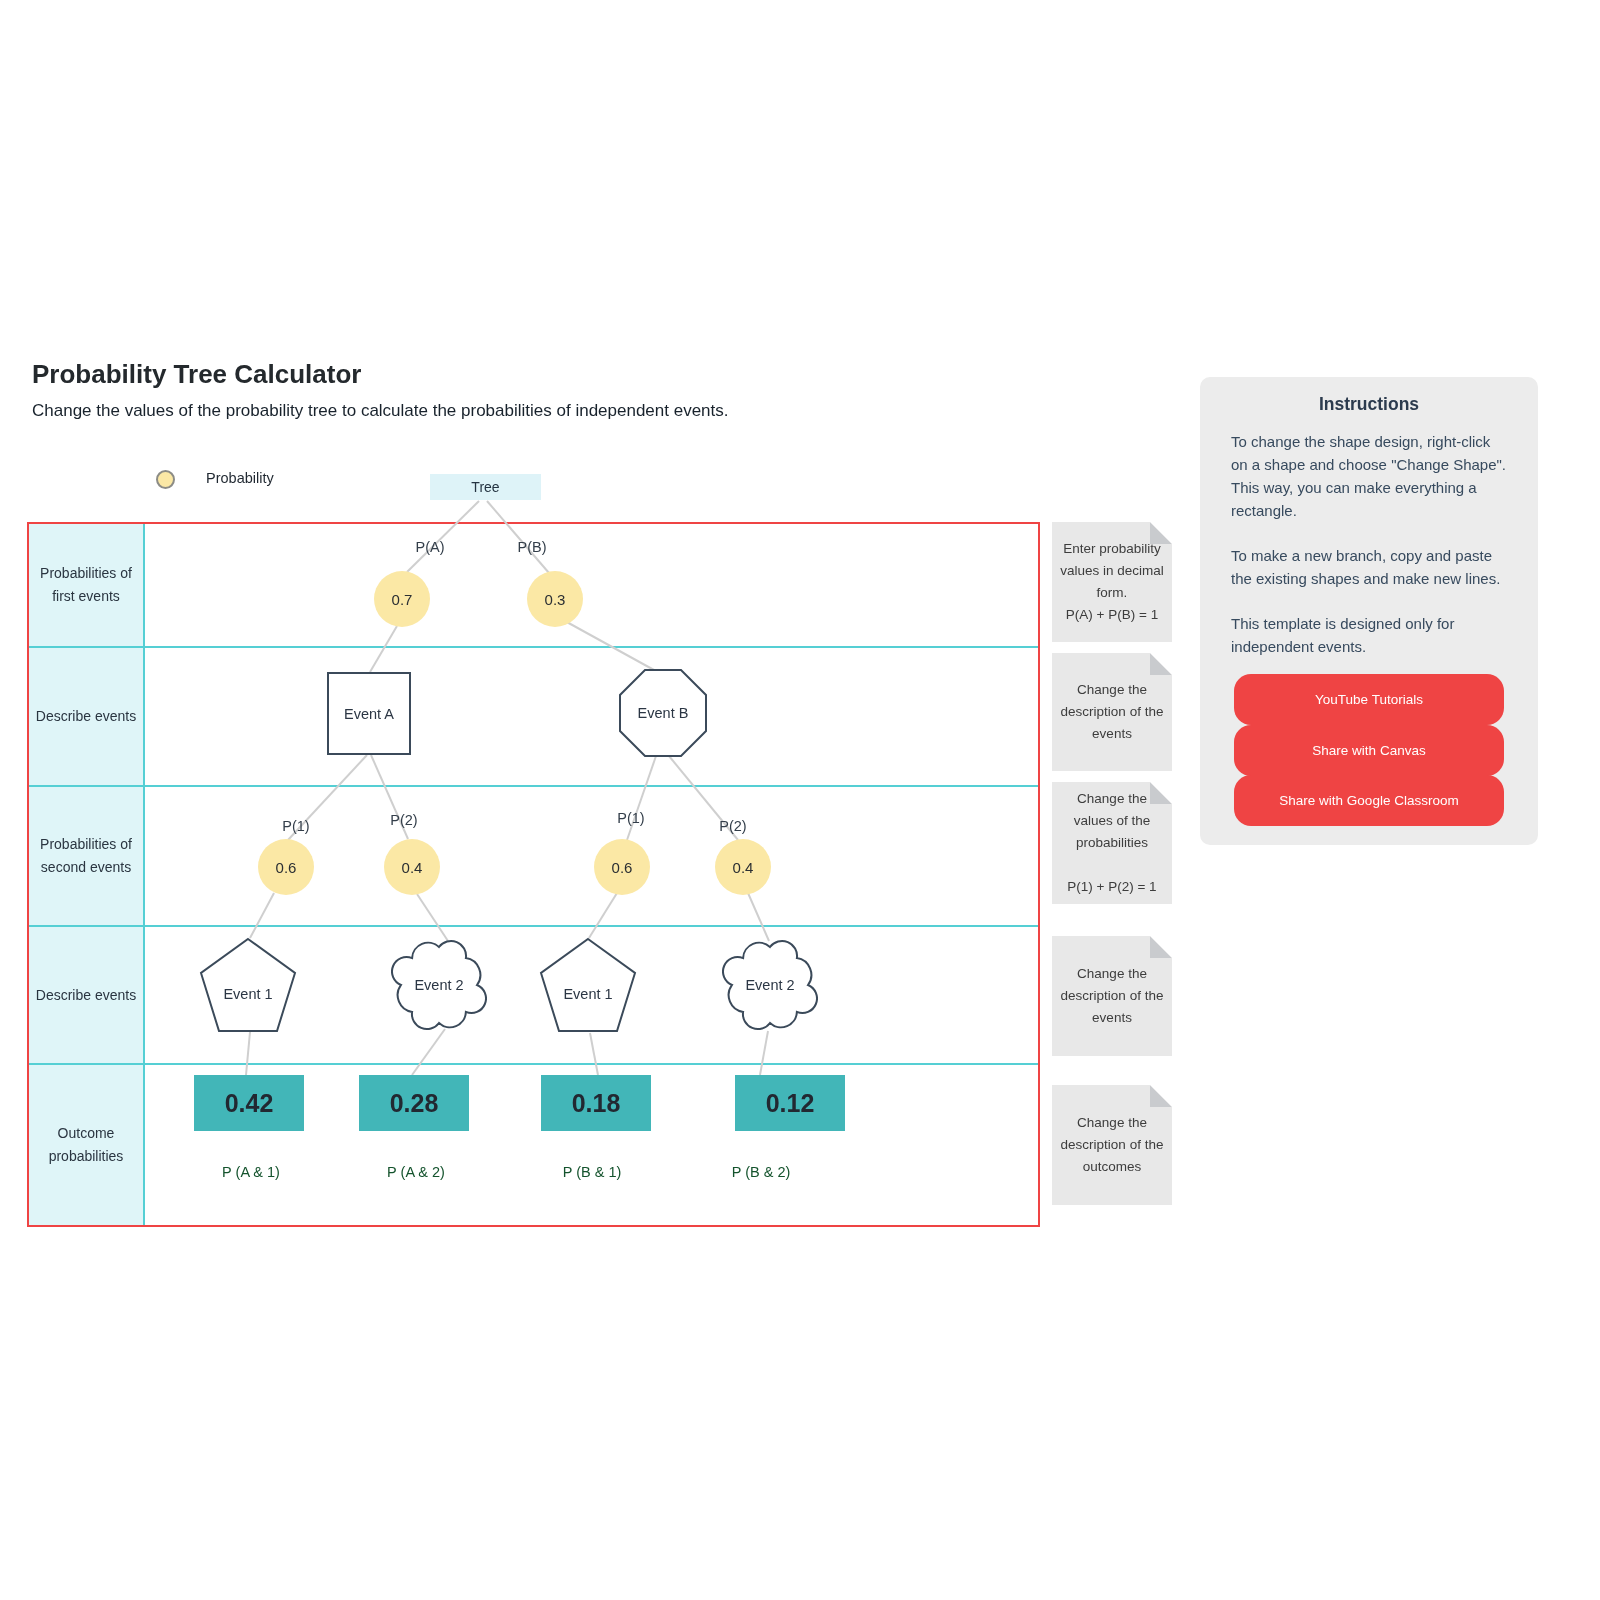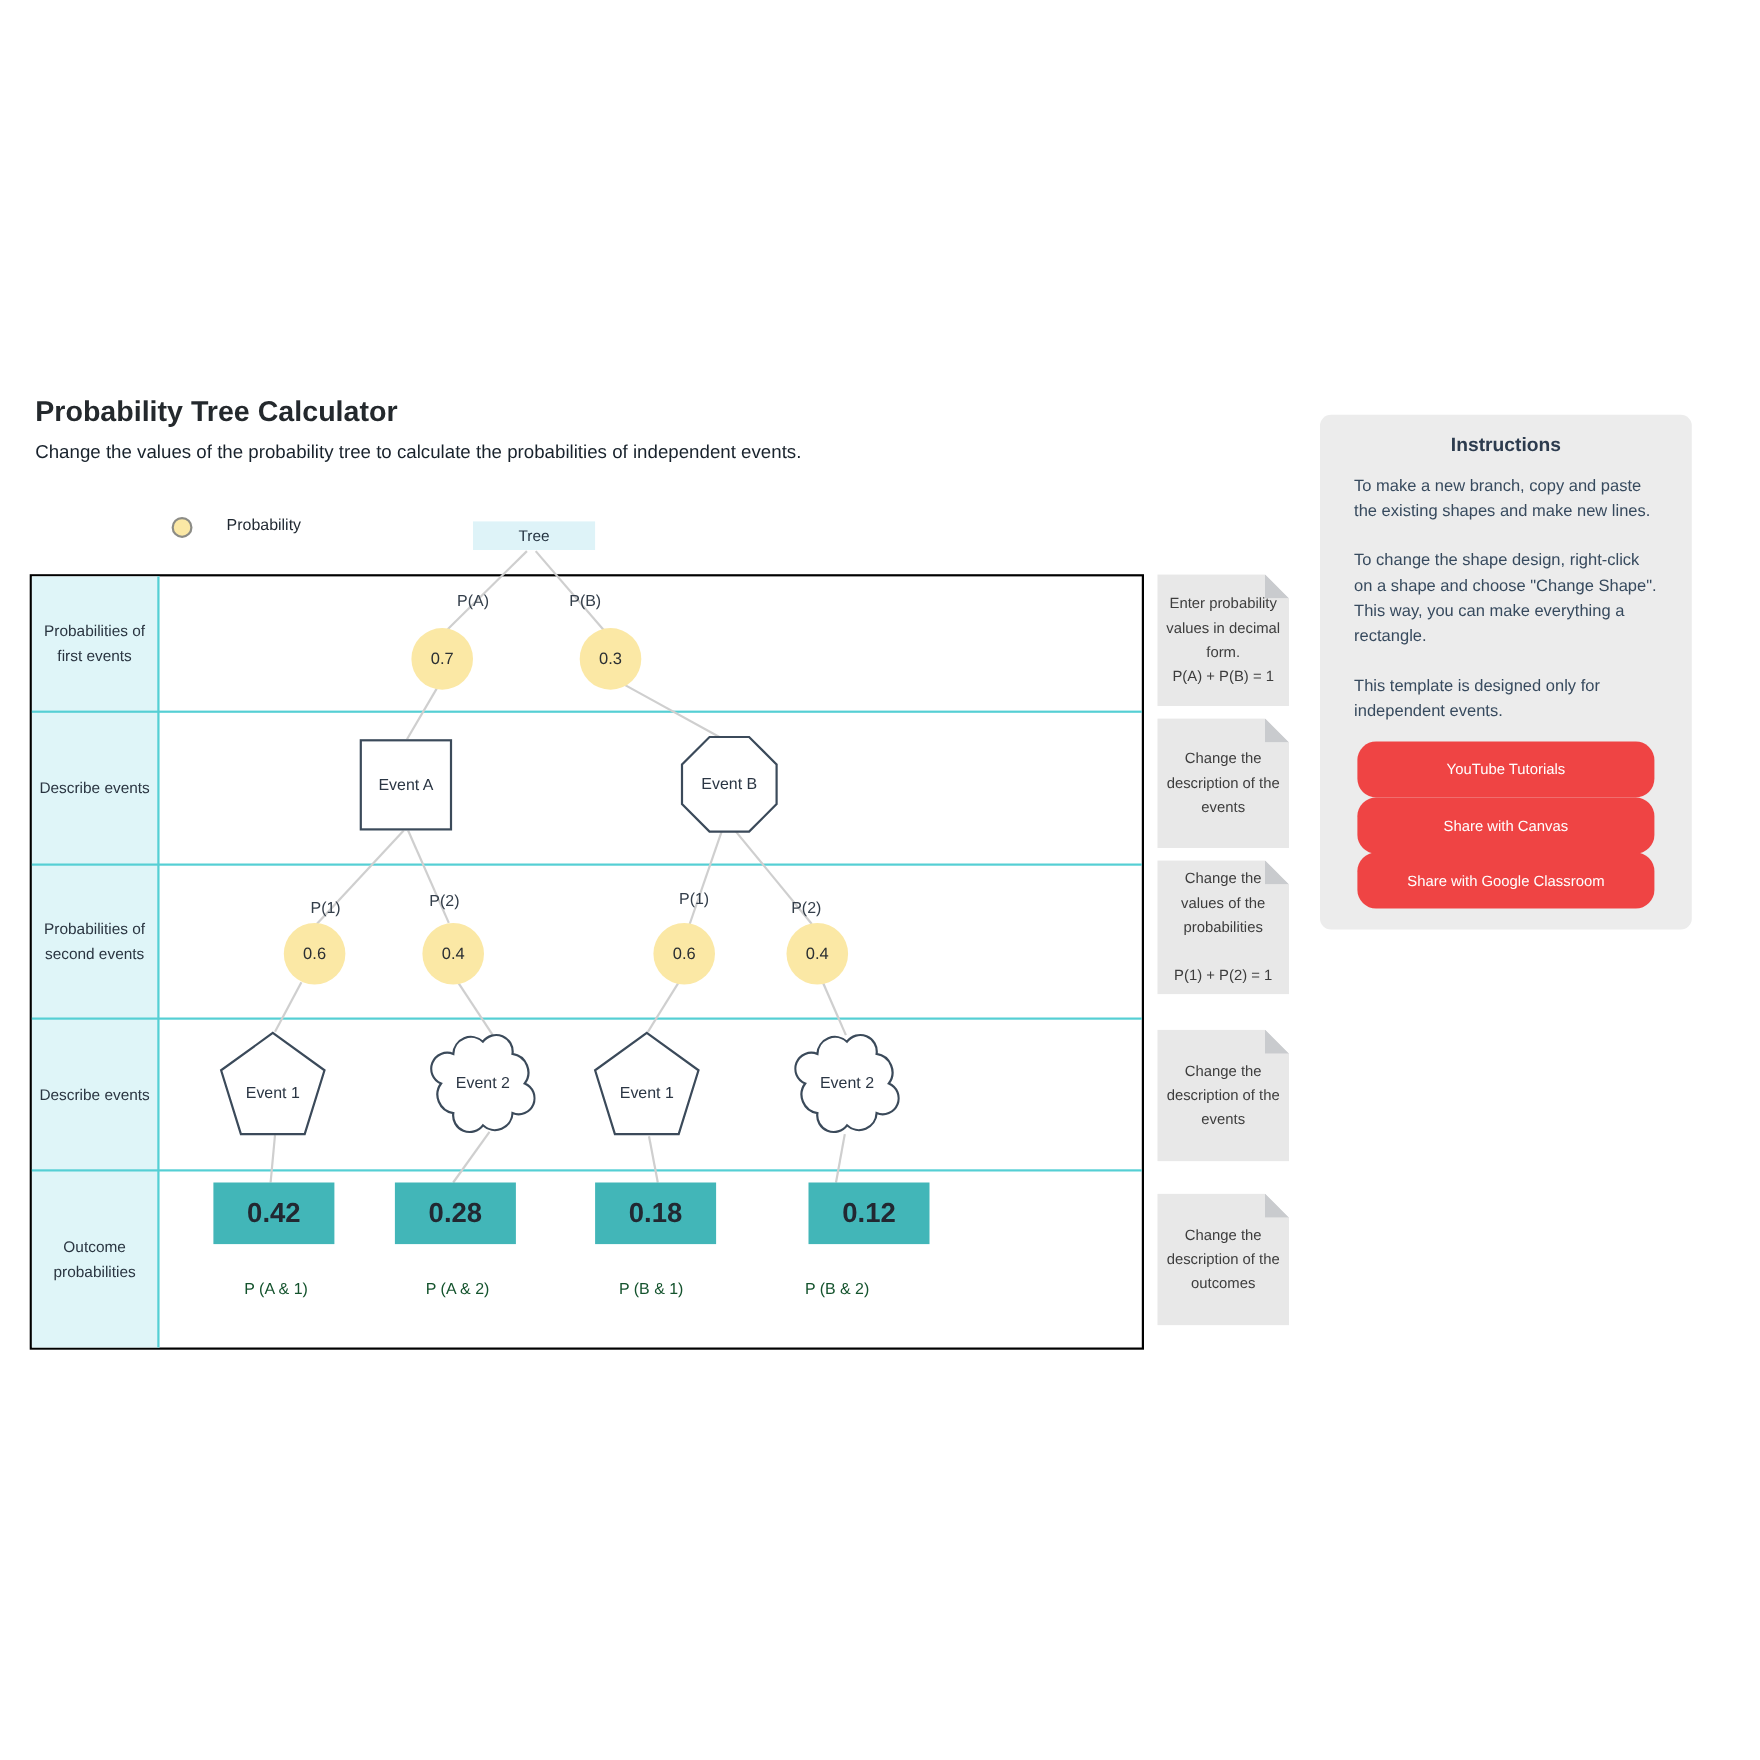--- a/index.html
+++ b/index.html
@@ -17,21 +17,21 @@
   .legend-dot { left:156px; top:470px; width:15px; height:15px; border-radius:50%;
     background:#fbe8a5; border:2px solid #8c8c86; }
   .legend-label { left:206px; top:470px; font-size:14.5px; color:#1f2730; }
 
   
   .tree-root { left:430px; top:474px; width:111px; height:26px; background:#def3f8;
     display:flex; align-items:center; justify-content:center; font-size:14px; color:#253442; }
 
   
   .ptable { left:27px; top:522px; width:1013px; height:705px;
-    border:2px solid #000000; box-sizing:border-box; }
+    border:2px solid #ef4444; box-sizing:border-box; }
   .ptable .labelcol { position:absolute; left:0; top:0; width:114px; height:100%;
     background:#dff5f8; border-right:2px solid #55cfd4; }
   .ptable .hdiv { position:absolute; left:0; width:100%; height:2px; background:#55cfd4; }
   .rowlabel { position:absolute; left:0; width:114px; display:flex; align-items:center;
     justify-content:center; text-align:center; font-size:14px; line-height:23px;
     color:#2a3541; padding:0 4px; box-sizing:border-box; }
 
   
   .prob-circle { width:56px; height:56px; border-radius:50%; background:#fbe8a5;
     display:flex; align-items:center; justify-content:center; font-size:15px; color:#2b2f33; }
@@ -194,22 +194,22 @@
     <div class="fold"></div>
     <div>Change the description of the events</div>
   </div>
   <div class="abs note" style="top:1085px; height:120px;">
     <div class="fold"></div>
     <div>Change the description of the outcomes</div>
   </div>
 
   <div class="abs panel">
     <div class="panel-title">Instructions</div>
-    <div class="panel-par">To make a new branch, copy and paste the existing shapes and make new lines.</div>
     <div class="panel-par">To change the shape design, right-click on a shape and choose "Change Shape".
 This way, you can make everything a rectangle.</div>
+    <div class="panel-par">To make a new branch, copy and paste the existing shapes and make new lines.</div>
     <div class="panel-par">This template is designed only for independent events.</div>
     <div class="panel-btn" style="top:297px;">YouTube Tutorials</div>
     <div class="panel-btn" style="top:348px;">Share with Canvas</div>
     <div class="panel-btn" style="top:398px;">Share with Google Classroom</div>
   </div>
 
 </div>
 
 </body></html>

